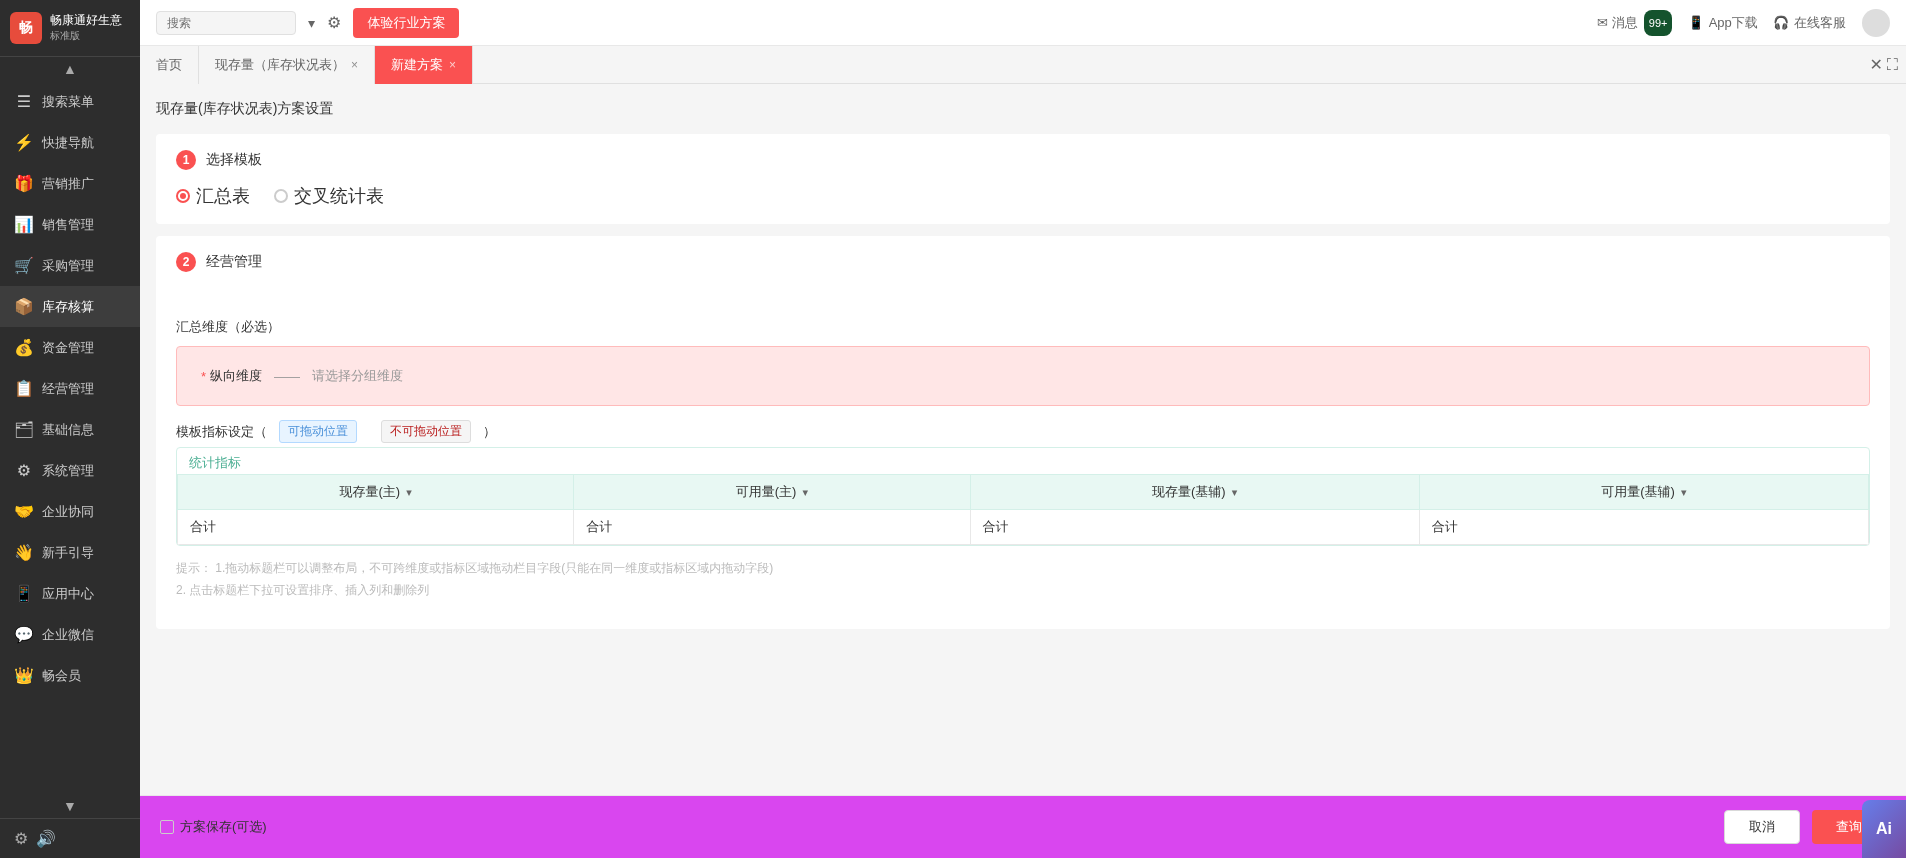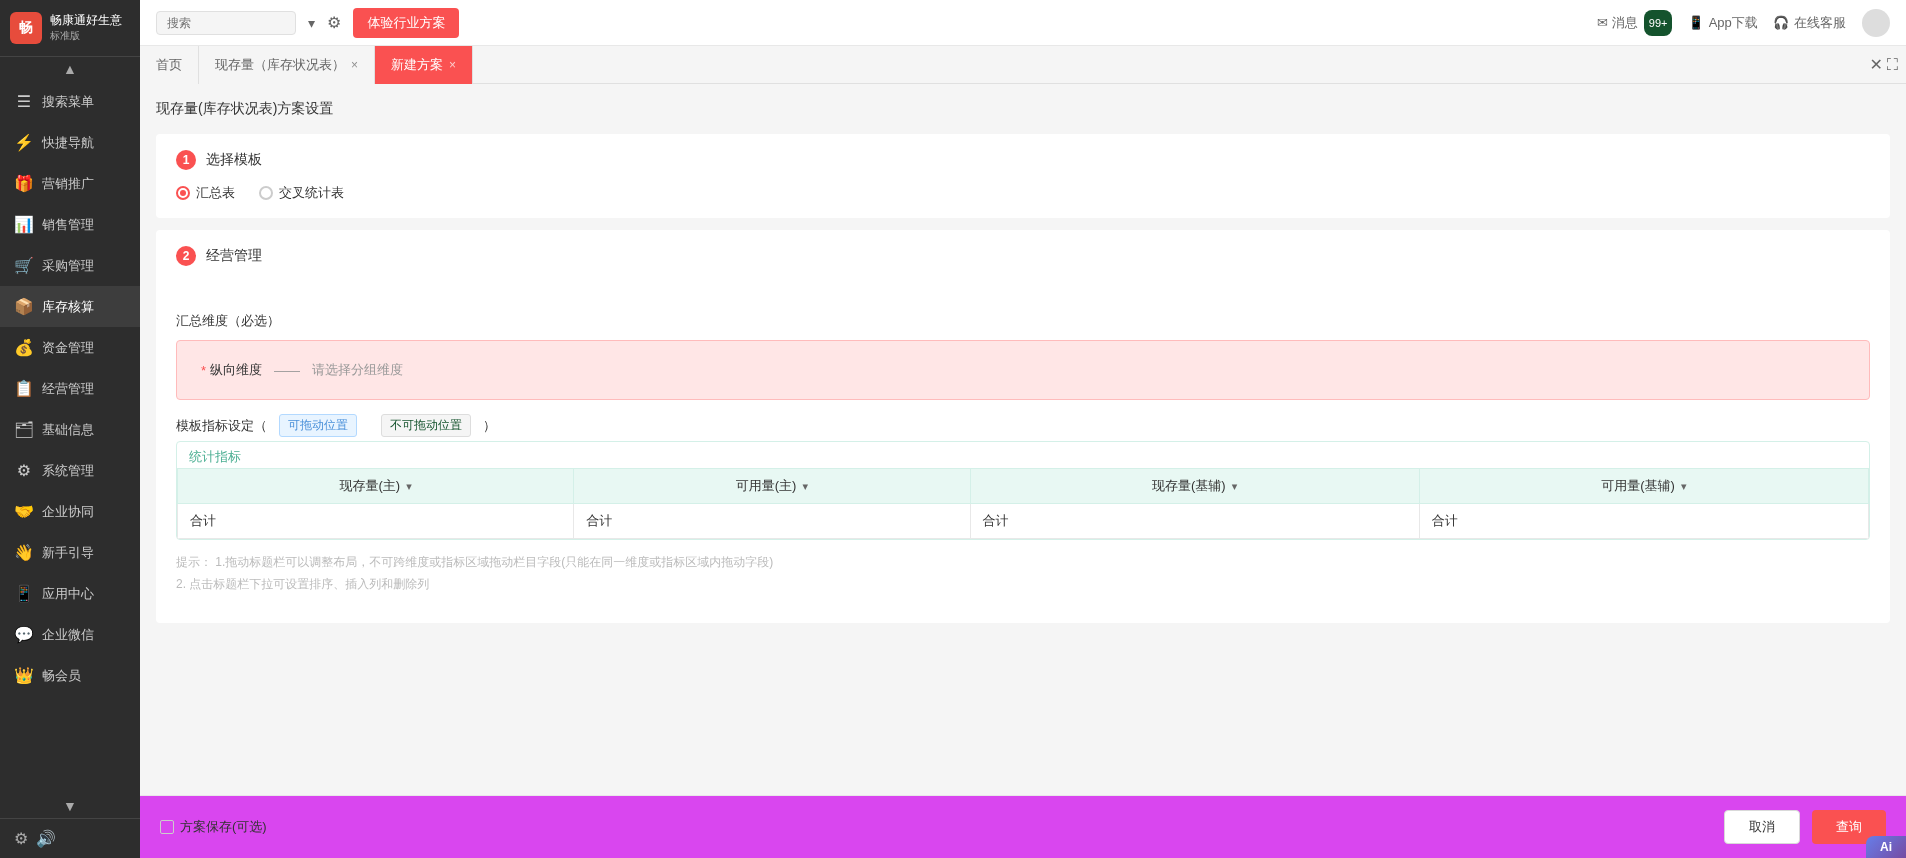--- a/index.html
+++ b/index.html
@@ -202,21 +202,21 @@
 
     
     .template-options {
       display: flex;
       align-items: center;
       gap: 24px;
       flex-wrap: wrap;
     }
     .radio-option {
       display: flex; align-items: center; gap: 6px;
-      cursor: pointer; font-size: 13px; color: #333;
+      cursor: pointer; font-size: 18px; color: #333;
     }
     .radio-circle {
       width: 14px; height: 14px;
       border-radius: 50%;
       border: 2px solid #ccc;
       display: flex; align-items: center; justify-content: center;
       flex-shrink: 0;
     }
     .radio-circle.checked {
       border-color: #fa5151;
@@ -279,21 +279,21 @@
       padding: 2px 8px;
       font-size: 12px;
       color: #4a90d9;
     }
     .no-drag-badge {
       background: #f5f5f5;
       border: 1px solid #ddd;
       border-radius: 3px;
       padding: 2px 8px;
       font-size: 12px;
-      color: #14532d;
+      color: #b91c1c;
     }
 
     .stats-table-wrapper {
       border: 1px solid #d4f0e8;
       border-radius: 4px;
       overflow: hidden;
       margin-bottom: 12px;
     }
     .stats-table-header-label {
       color: #4caf93;
@@ -379,22 +379,22 @@
       cursor: pointer;
     }
 
     
     .ai-badge {
       position: fixed;
       bottom: 0;
       right: 0;
       background: linear-gradient(135deg, #667eea 0%, #764ba2 100%);
       color: white;
-      padding: 4px 14px;
-      font-size: 12px;
+      padding: 20px 14px;
+      font-size: 16px;
       font-weight: bold;
       border-radius: 8px 0 0 0;
       cursor: pointer;
       z-index: 999;
     }
 
     .scroll-arrow {
       text-align: center;
       padding: 4px;
       cursor: pointer;

